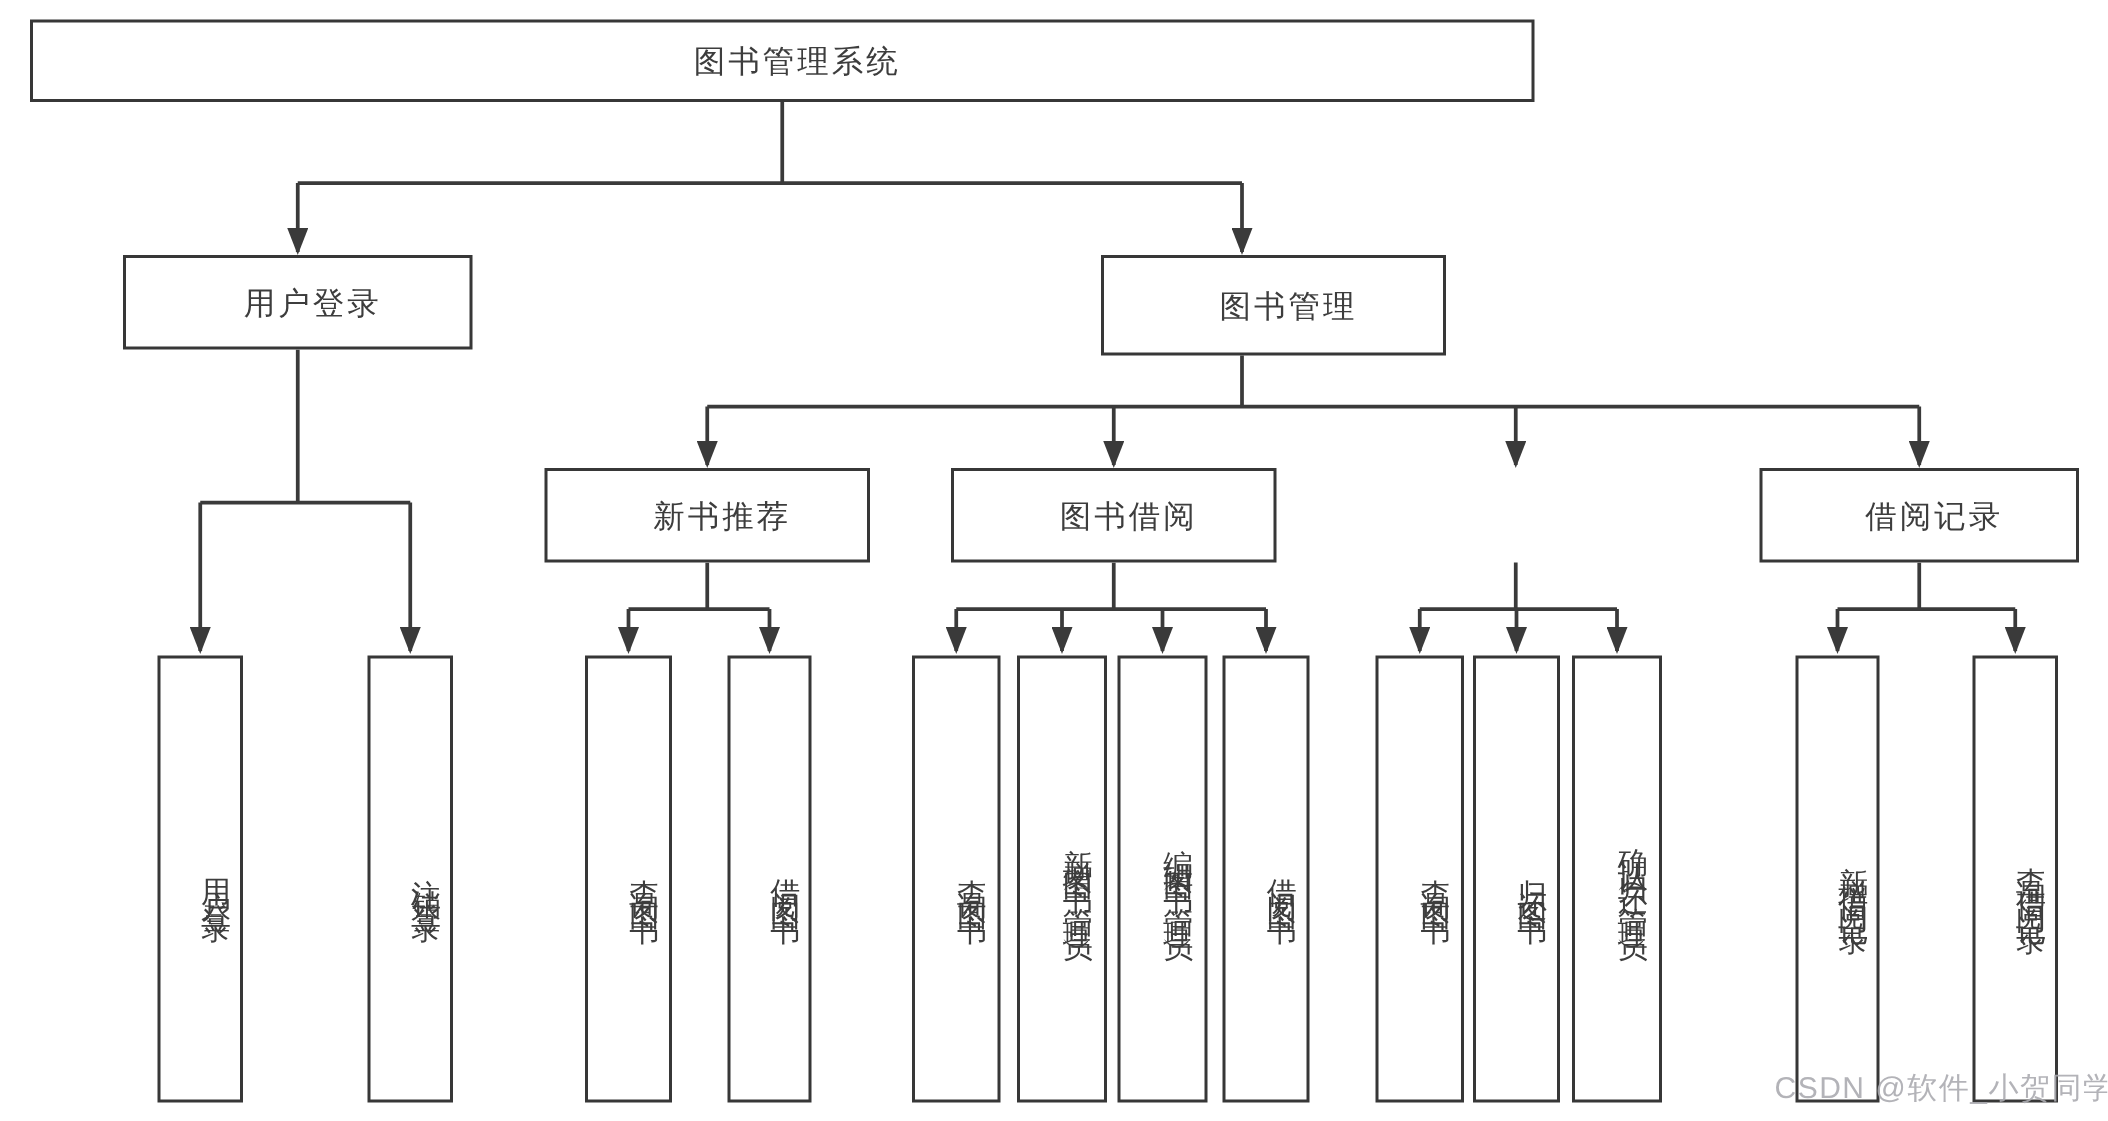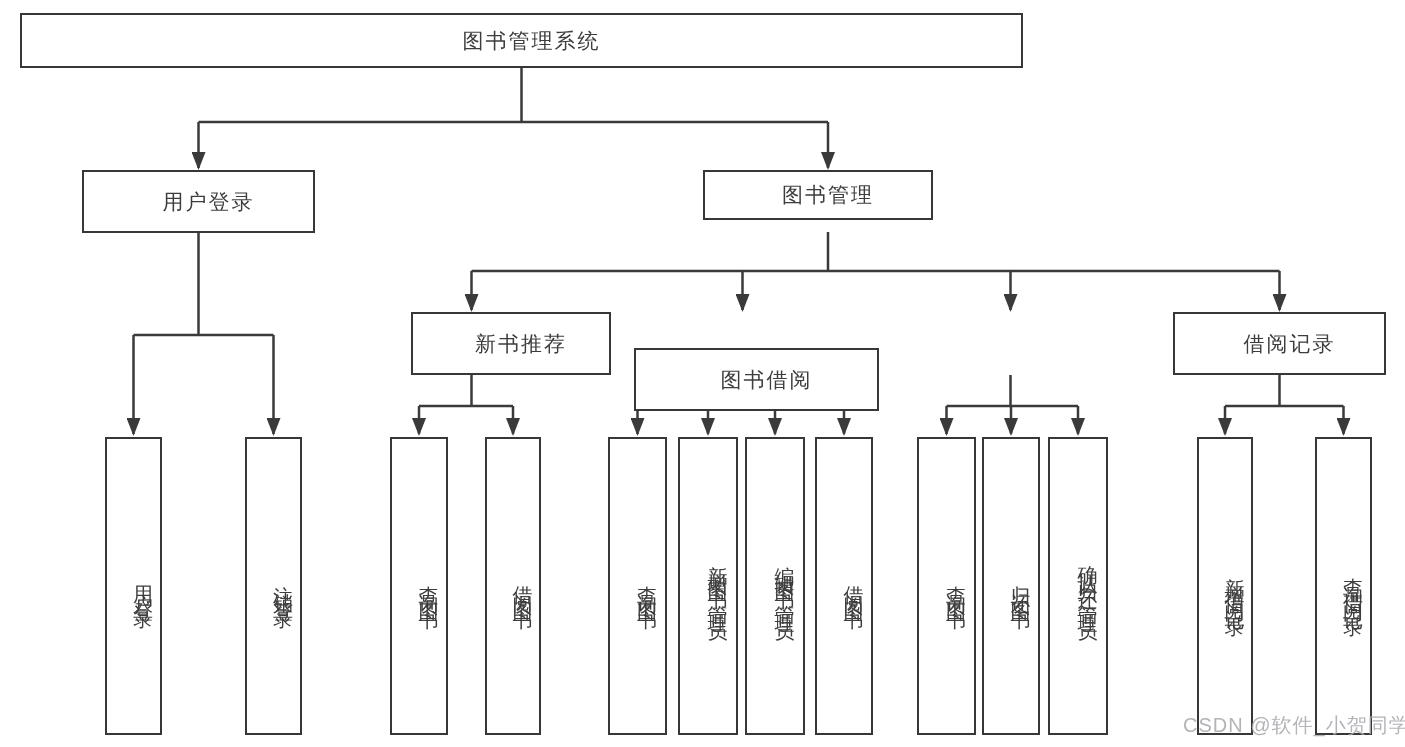--- a/index.html
+++ b/index.html
@@ -91,24 +91,24 @@
     <path class="wire" d="M946.5 406 V434" marker-end="url(#arrow)"></path>
     <path class="wire" d="M1011 406 V434" marker-end="url(#arrow)"></path>
     <path class="wire" d="M1078 406 V434" marker-end="url(#arrow)"></path>
     <path class="wire" d="M1225 406 V434" marker-end="url(#arrow)"></path>
     <path class="wire" d="M1343.5 406 V434" marker-end="url(#arrow)"></path>
   </svg>
 
   <div class="node" style="left:20px; top:13px; width:1003px; height:55px;">图书管理系统</div>
 
   <div class="node" style="left:82px; top:170px; width:233px; height:63px;">用户登录</div>
-  <div class="node" style="left:703px; top:170px; width:230px; height:50px;">图书管理</div>
+  <div class="node" style="left:734px; top:170px; width:230px; height:67px;">图书管理</div>
 
-  <div class="node" style="left:363px; top:312px; width:200px; height:63px;margin-left:48px;">新书推荐</div>
-  <div class="node" style="left:634px; top:312px; width:245px; height:63px;margin-top:36px;">图书借阅</div>
+  <div class="node" style="left:363px; top:312px; width:217px; height:63px;">新书推荐</div>
+  <div class="node" style="left:634px; top:312px; width:217px; height:63px;">图书借阅</div>
   <div class="node" style="left:1173px; top:312px; width:213px; height:63px;">借阅记录</div>
 
   <div class="node leaf" style="left:105px; top:437px; width:57px; height:298px;">
     <span class="vtext">用户登录</span>
   </div>
   <div class="node leaf" style="left:245px; top:437px; width:57px; height:298px;">
     <span class="vtext">注销登录</span>
   </div>
 
   <div class="node leaf" style="left:390px; top:437px; width:58px; height:298px;">

